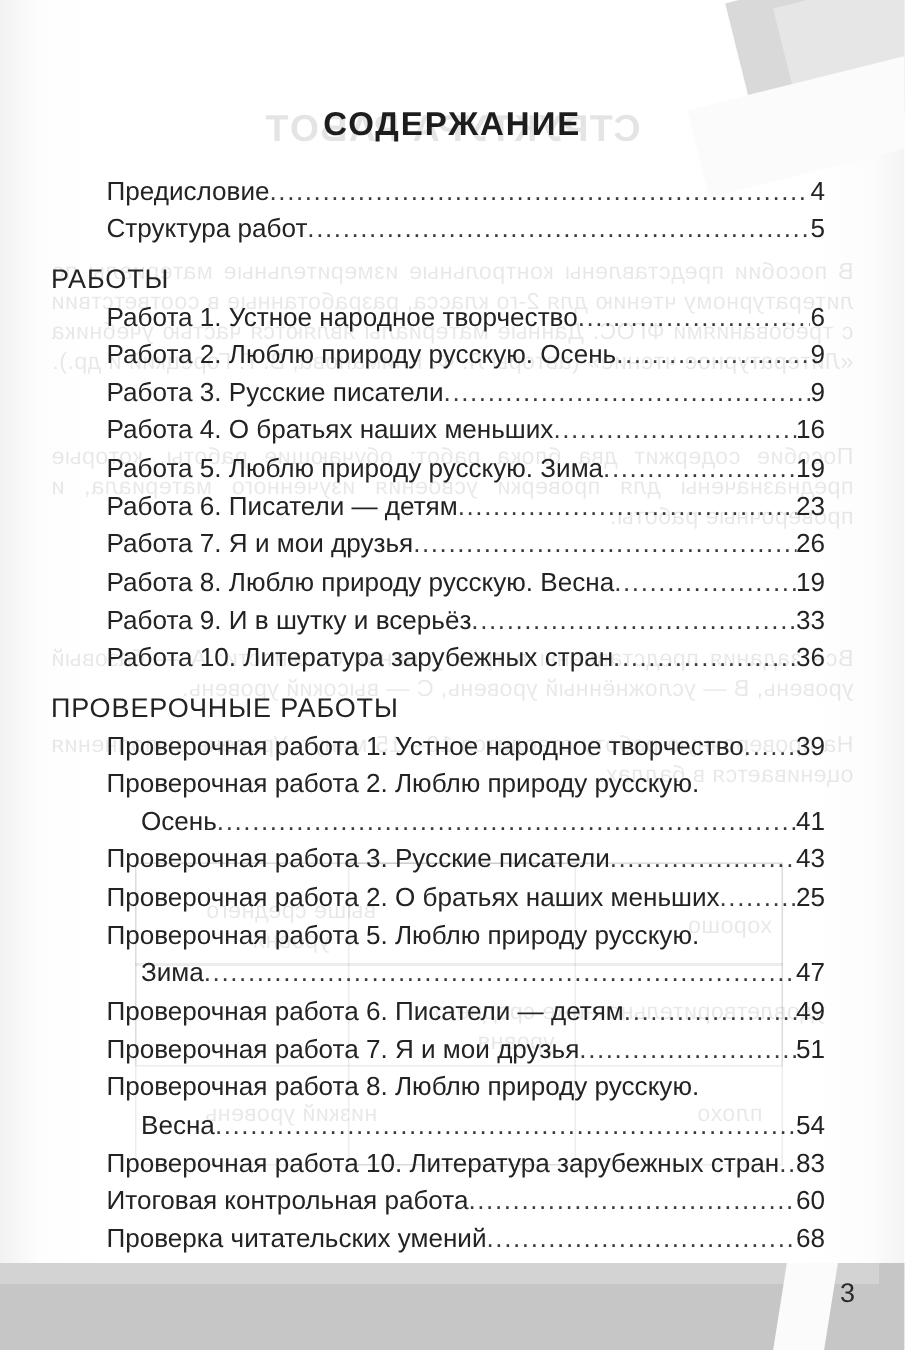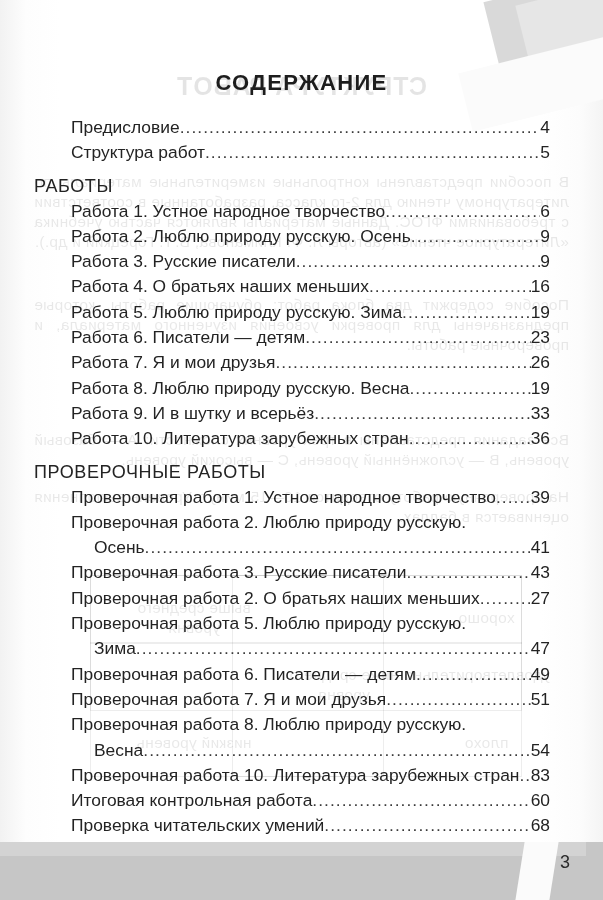--- a/index.html
+++ b/index.html
@@ -308,21 +308,21 @@
           <span class="page">41</span>
         </div>
         <div class="entry">
           <span class="label">Проверочная работа 3. Русские писатели</span>
           <span class="leader"></span>
           <span class="page">43</span>
         </div>
         <div class="entry">
           <span class="label">Проверочная работа 2. О братьях наших меньших</span>
           <span class="leader"></span>
-          <span class="page">27</span>
+          <span class="page">25</span>
         </div>
         <div class="entry no-leader">
           <span class="label">Проверочная работа 5. Люблю природу русскую.</span>
           <span class="page"></span>
         </div>
         <div class="entry cont">
           <span class="label">Зима</span>
           <span class="leader"></span>
           <span class="page">47</span>
         </div>

